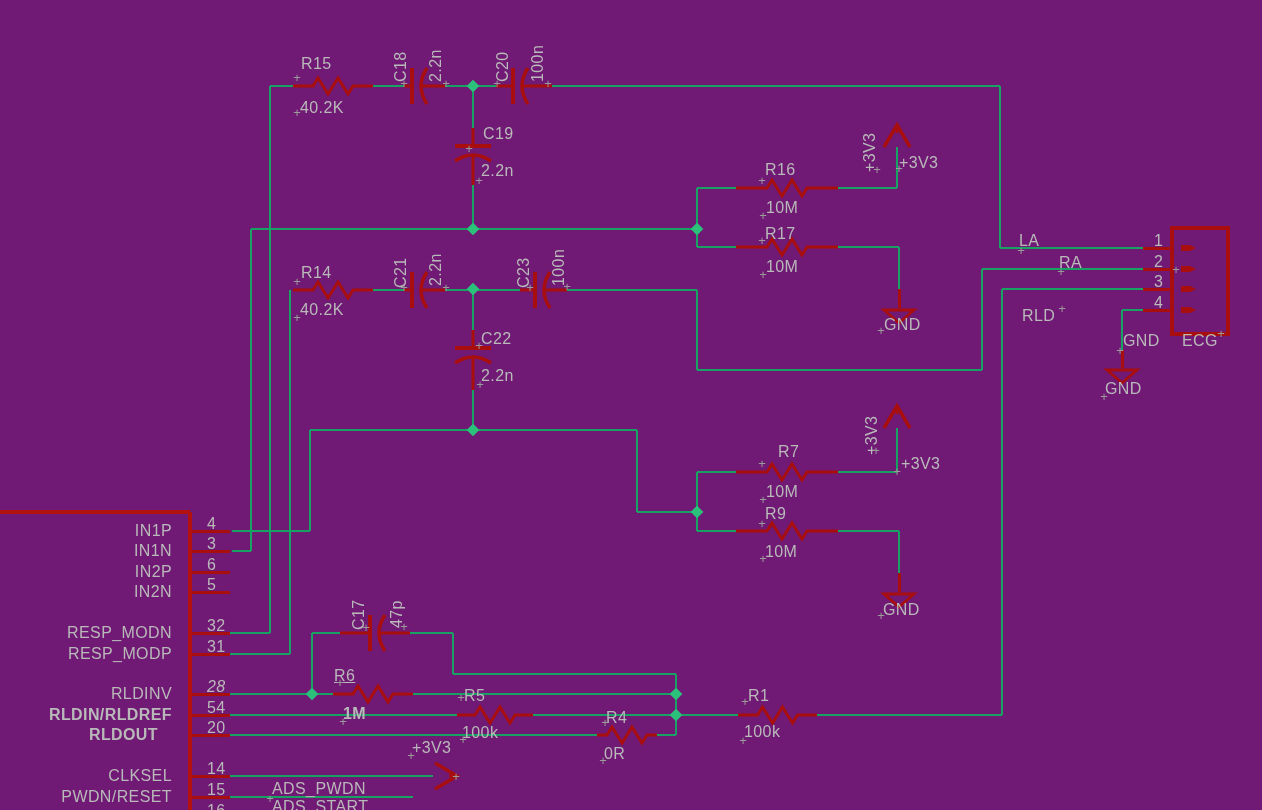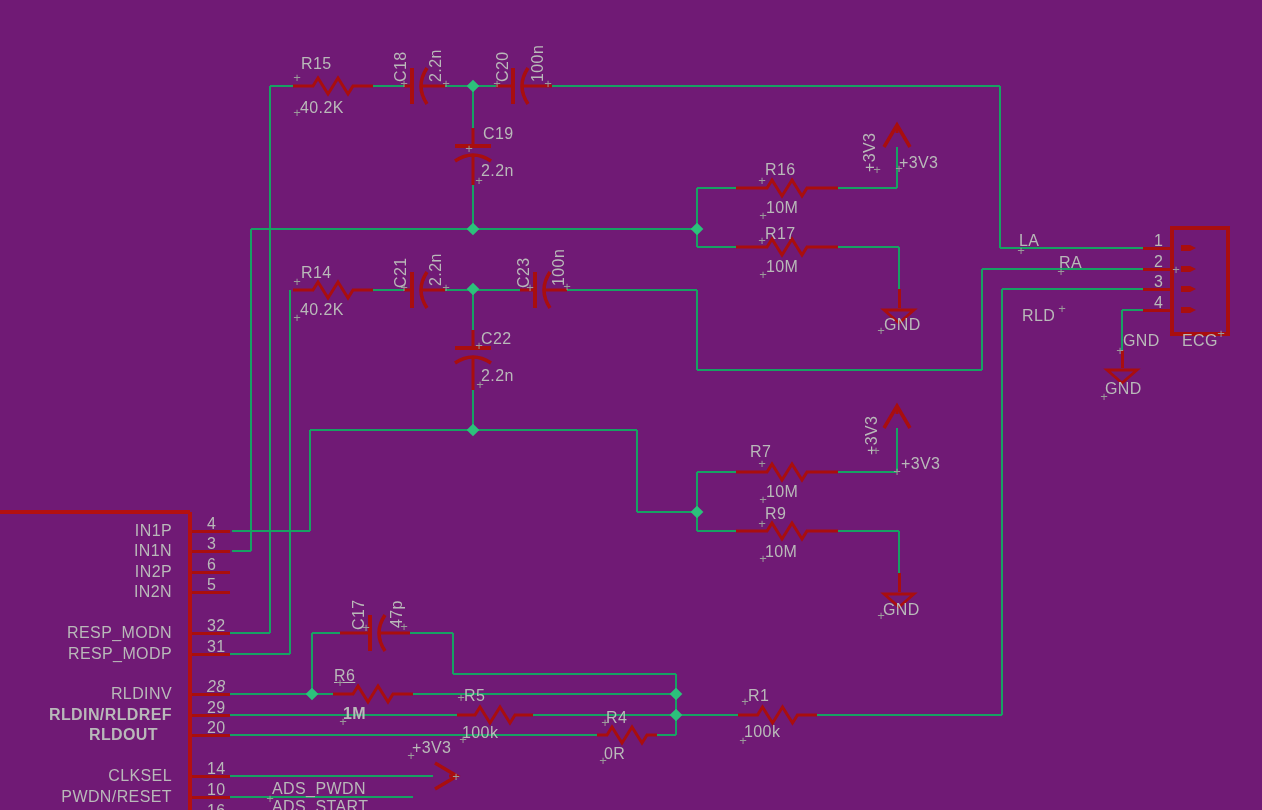--- a/index.html
+++ b/index.html
@@ -294,21 +294,21 @@
     <div class="lbl rot" style="left: 516px; top: 288px;">C23</div>
     <div class="lbl rot" style="left: 551px; top: 286px;">100n</div>
     <div class="lbl" style="left: 481px; top: 331px;">C22</div>
     <div class="lbl" style="left: 481px; top: 368px;">2.2n</div>
     <div class="lbl" style="left: 1019px; top: 233px;">LA</div>
     <div class="lbl" style="left: 1059px; top: 255px;">RA</div>
     <div class="lbl" style="left: 1022px; top: 308px;">RLD</div>
     <div class="lbl" style="left: 1182px; top: 333px;">ECG</div>
     <div class="lbl" style="left: 1123px; top: 333px;">GND</div>
     <div class="lbl" style="left: 1105px; top: 381px;">GND</div>
-    <div class="lbl" style="left: 750px; top: 444px;">R7</div>
+    <div class="lbl" style="left: 778px; top: 444px;">R7</div>
     <div class="lbl" style="left: 766px; top: 484px;">10M</div>
     <div class="lbl" style="left: 765px; top: 506px;">R9</div>
     <div class="lbl" style="left: 765px; top: 544px;">10M</div>
     <div class="lbl rot" style="left: 864px; top: 455px;">+3V3</div>
     <div class="lbl" style="left: 901px; top: 456px;">+3V3</div>
     <div class="lbl" style="left: 883px; top: 602px;">GND</div>
     <div class="lbl rot" style="left: 351px; top: 630px;">C17</div>
     <div class="lbl rot" style="left: 389px; top: 628px;">47p</div>
     <div class="lbl" style="left: 334px; top: 668px; text-decoration: underline;">R6</div>
     <div class="lbl" style="left: 343px; top: 706px; font-weight: bold;">1M</div>
@@ -332,24 +332,24 @@
     <div class="lbl ralign" style="left: 158px; top: 727px; font-weight: bold;">RLDOUT</div>
     <div class="lbl ralign" style="left: 172px; top: 768px;">CLKSEL</div>
     <div class="lbl ralign" style="left: 172px; top: 789px;">PWDN/RESET</div>
     <div class="lbl" style="left: 207px; top: 516px;">4</div>
     <div class="lbl" style="left: 207px; top: 536px;">3</div>
     <div class="lbl" style="left: 207px; top: 557px;">6</div>
     <div class="lbl" style="left: 207px; top: 577px;">5</div>
     <div class="lbl" style="left: 207px; top: 618px;">32</div>
     <div class="lbl" style="left: 207px; top: 639px;">31</div>
     <div class="lbl" style="left: 207px; top: 679px; font-style: italic;">28</div>
-    <div class="lbl" style="left: 207px; top: 700px;">29</div>
+    <div class="lbl" style="left: 207px; top: 700px;">54</div>
     <div class="lbl" style="left: 207px; top: 720px;">20</div>
     <div class="lbl" style="left: 207px; top: 761px;">14</div>
-    <div class="lbl" style="left: 207px; top: 782px;">10</div>
+    <div class="lbl" style="left: 207px; top: 782px;">15</div>
     <div class="lbl" style="left: 207px; top: 803px;">16</div>
     <div class="lbl" style="left: 1154px; top: 233px;">1</div>
     <div class="lbl" style="left: 1154px; top: 254px;">2</div>
     <div class="lbl" style="left: 1154px; top: 274px;">3</div>
     <div class="lbl" style="left: 1154px; top: 295px;">4</div>
     <div class="cross" style="left: 297px; top: 77px;">+</div>
     <div class="cross" style="left: 297px; top: 112px;">+</div>
     <div class="cross" style="left: 404px; top: 83px;">+</div>
     <div class="cross" style="left: 446px; top: 83px;">+</div>
     <div class="cross" style="left: 497px; top: 83px;">+</div>

